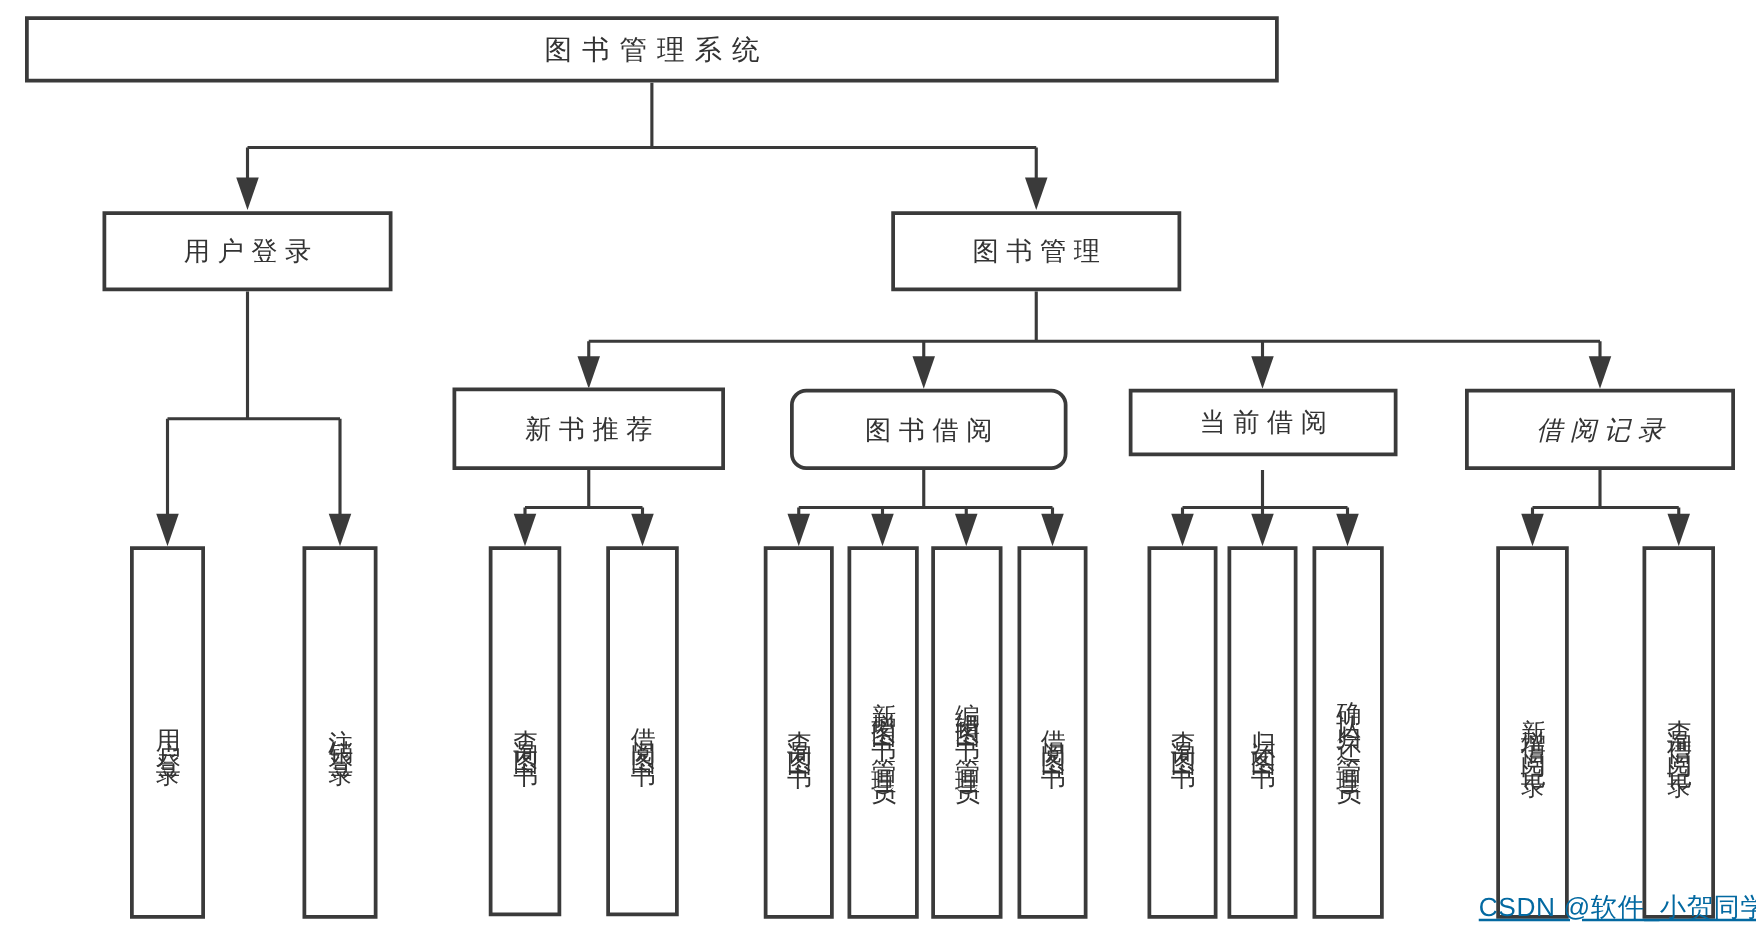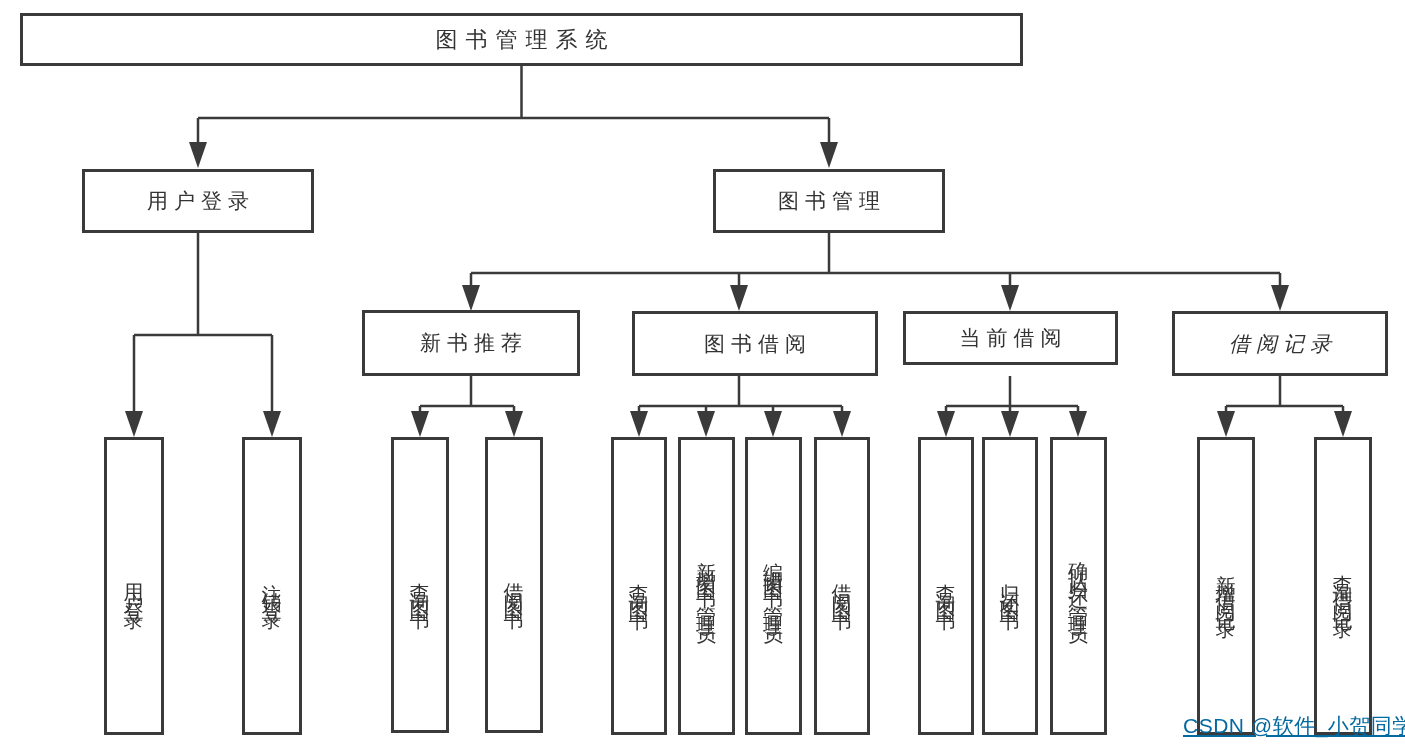--- a/index.html
+++ b/index.html
@@ -110,21 +110,21 @@
     <polygon points="1226,437 1217,411 1235,411"></polygon>
     <polygon points="1343,437 1334,411 1352,411"></polygon>
   </svg>
 
   <div class="node root" style="left:20px; top:13px; width:1003px; height:53px;">图书管理系统</div>
 
   <div class="node" style="left:82px; top:169px; width:232px; height:64px;">用户登录</div>
   <div class="node" style="left:362px; top:310px; width:218px; height:66px;">新书推荐</div>
 
   <div class="node" style="left:713px; top:169px; width:232px; height:64px;">图书管理</div>
-  <div class="node" style="left:632px; top:311px; width:246px; height:65px;">图书借阅</div>
+  <div class="node" style="left:632px; top:311px; width:222px; height:65px;border-radius:13px;">图书借阅</div>
   <div class="node" style="left:903px; top:311px; width:215px; height:54px;">当前借阅</div>
   <div class="node" style="left:1172px; top:311px; width:216px; height:65px;font-style:italic;">借阅记录</div>
 
   <div class="leaf" style="left:104px; top:437px; width:60px; height:298px;">用户登录</div>
   <div class="leaf" style="left:242px; top:437px; width:60px; height:298px;">注销登录</div>
 
   <div class="leaf" style="left:391px; top:437px; width:58px; height:296px;">查询图书</div>
   <div class="leaf" style="left:485px; top:437px; width:58px; height:296px;">借阅图书</div>
 
   <div class="leaf" style="left:611px; top:437px; width:56px; height:298px;">查询图书</div>

